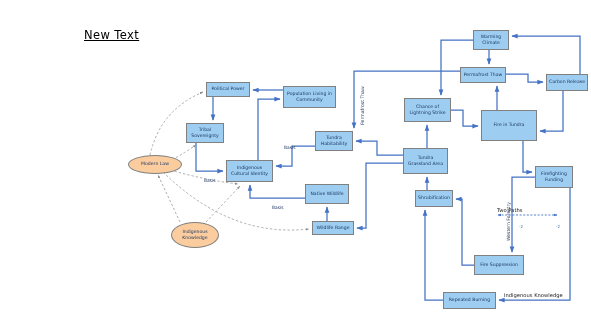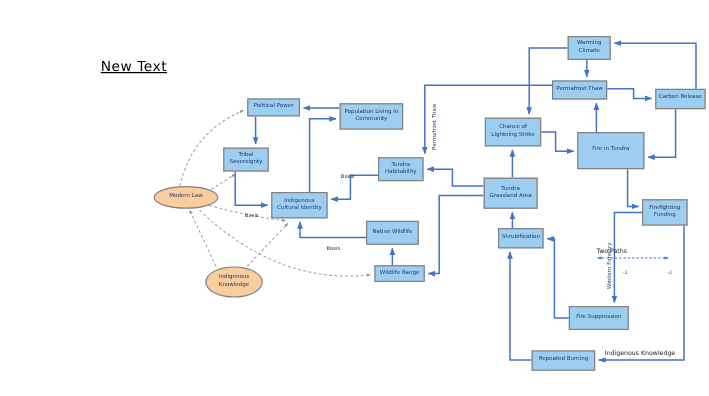--- a/index.html
+++ b/index.html
@@ -17,21 +17,21 @@
   }
   #canvas {
     position: absolute;
     left: 0; top: 0;
     width: 591px;
     height: 330px;
   }
   .title-text {
     position: absolute;
     left: 84px;
-    top: 48px;
+    top: 28px;
     font-family: "DejaVu Sans", sans-serif;
     font-size: 11.5px;
     color: #000000;
     text-decoration: underline;
     letter-spacing: 0.4px;
     white-space: nowrap;
   }
   .node {
     position: absolute;
     box-sizing: border-box;

